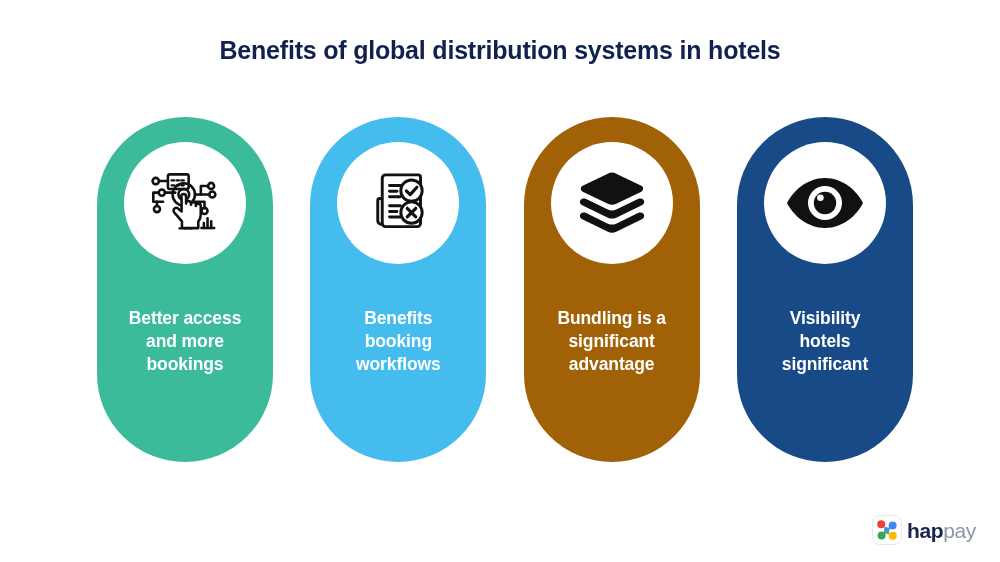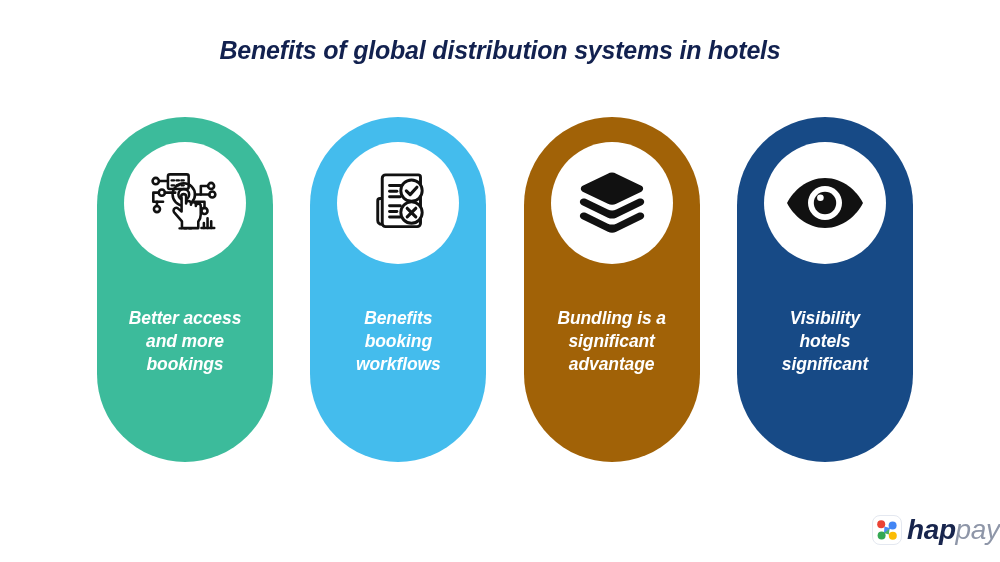--- a/index.html
+++ b/index.html
@@ -6,21 +6,20 @@
   html,body{
     width:1000px; height:562px;
     background:#ffffff;
     font-family:"Liberation Sans", sans-serif;
     overflow:hidden;
   }
   .canvas{
     position:relative;
     width:924px; height:562px;
     background:#ffffff;
-    font-style:italic;
   }
 
   
   .title{
     position:absolute;
     top:36px; left:0; width:1000px;
     text-align:center;
     font-size:25px;
     font-weight:bold;
     letter-spacing:-0.2px;
@@ -81,21 +80,21 @@
   }
   .logo-mark{
     position:relative;
     width:30px; height:30px;
     border-radius:8px;
     background:#ffffff;
     border:1px solid #e4e8f0;
     flex:0 0 auto;
   }
   .logo-text{
-    font-size:28px;
+    font-size:21px;
     line-height:1;
     letter-spacing:-0.4px;
     white-space:nowrap;
   }
   .logo-text .t-dark{ color:#18254d; font-weight:bold; }
   .logo-text .t-light{ color:#8e96a8; font-weight:normal; }
 </style>
 </head>
 <body style="background: rgb(255, 255, 255);">
 

